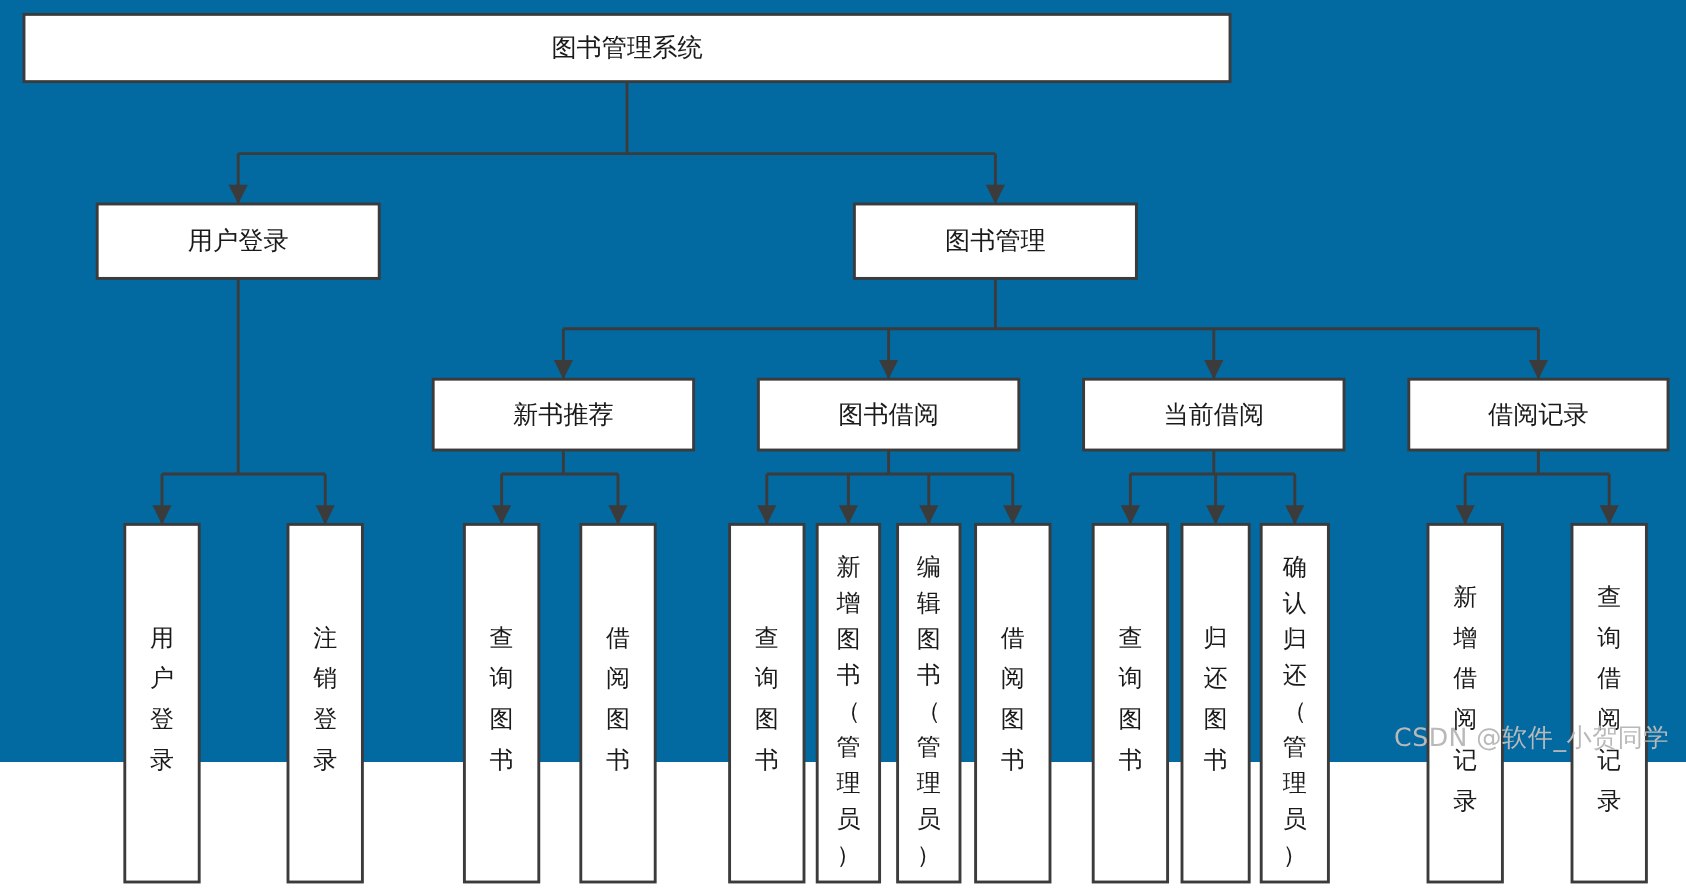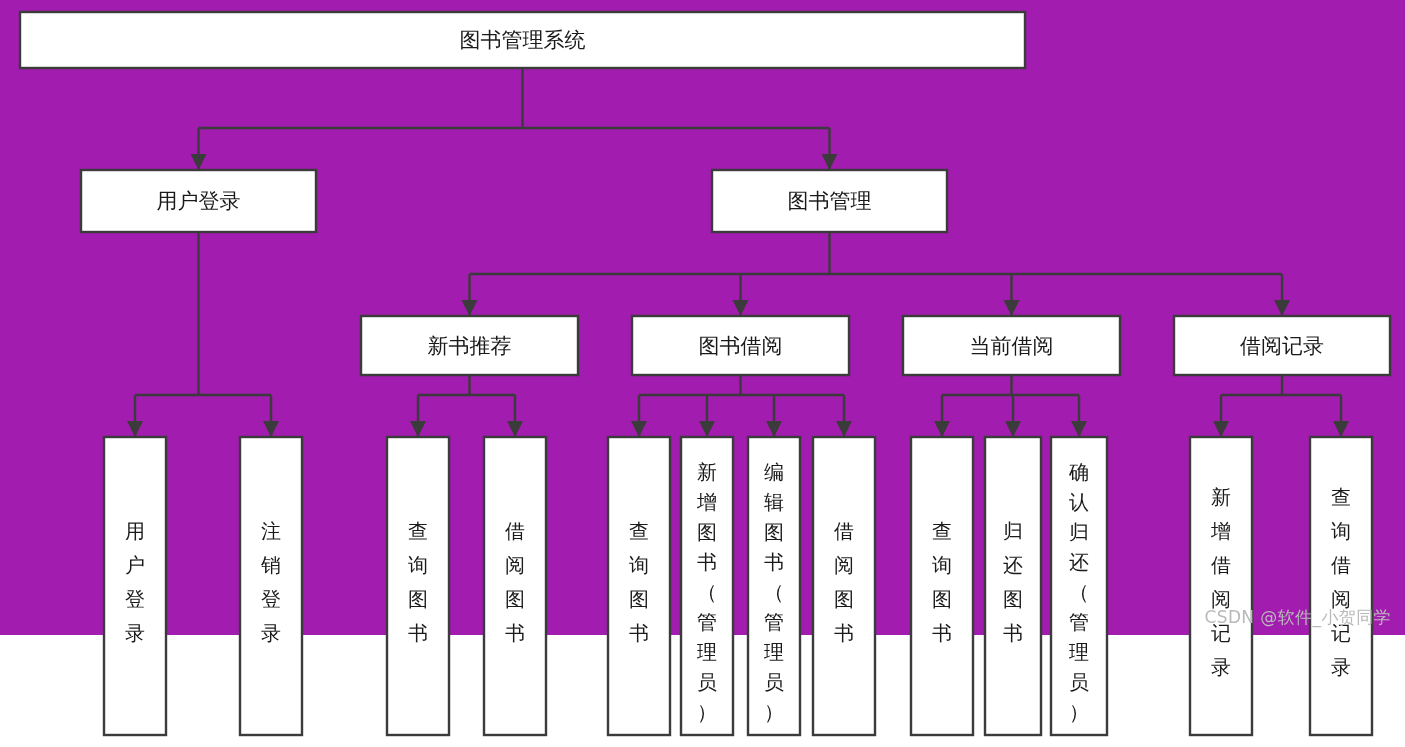--- a/index.html
+++ b/index.html
@@ -11,21 +11,21 @@
   body {
     width: 1405px;
     height: 747px;
     font-family: "DejaVu Sans", "Liberation Sans", sans-serif;
     overflow: hidden;
   }
   #diagram-root {
     position: relative;
     width: 1405px;
     height: 635px;
-    background: #a21caf;
+    background: #0369a1;
   }
   svg#flow-svg {
     position: absolute;
     left: 0;
     top: 0;
     width: 1405px;
     height: 747px;
     display: block;
   }
   .node-box {
@@ -54,21 +54,21 @@
     font-family: "DejaVu Sans", "Liberation Sans", sans-serif;
     font-size: 20px;
     fill: #1a1a1a;
     text-anchor: middle;
   }
   .watermark {
     position: absolute;
     right: 14px;
     bottom: 6px;
     font-family: "DejaVu Sans", "Liberation Sans", sans-serif;
-    font-size: 17px;
+    font-size: 21px;
     color: #b9b9b9;
     white-space: nowrap;
     letter-spacing: 0.4px;
     pointer-events: none;
   }
 </style>
 </head>
 <body>
 
 <div id="diagram-root">

